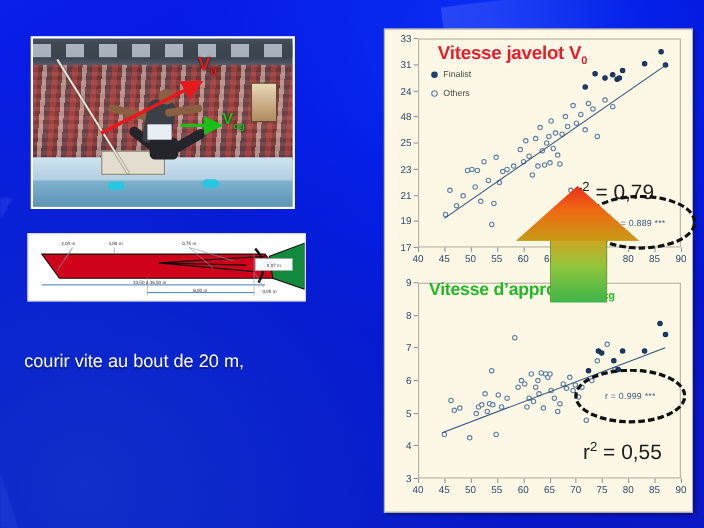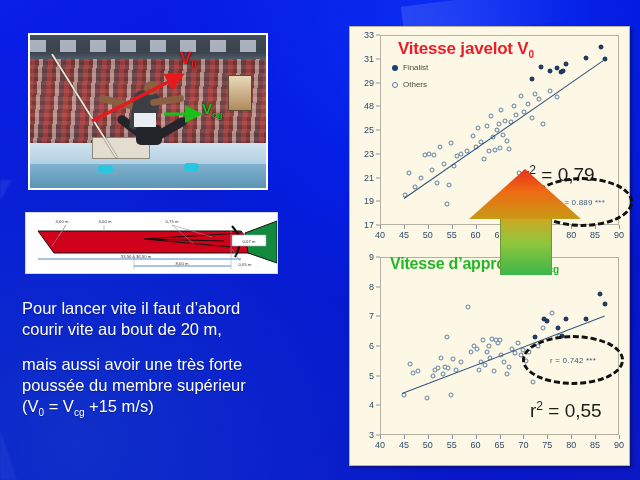--- a/index.html
+++ b/index.html
@@ -220,27 +220,22 @@
     <text x="146" y="10" font-size="4.2" fill="#333" text-anchor="middle" font-family="Liberation Sans, sans-serif">0,75 m</text>
     <text x="223" y="30" font-size="4.2" fill="#333" text-anchor="middle" font-family="Liberation Sans, sans-serif">0,07 m</text>
     <text x="219" y="53" font-size="4.2" fill="#333" text-anchor="middle" font-family="Liberation Sans, sans-serif">0,05 m</text>
     <text x="110" y="45" font-size="4.2" fill="#333" text-anchor="middle" font-family="Liberation Sans, sans-serif">33,50 à 36,50 m</text>
     <text x="156" y="52" font-size="4.2" fill="#333" text-anchor="middle" font-family="Liberation Sans, sans-serif">8,00 m</text>
   </svg>
 </div>
 
 <div id="text-block">
   <p>
-    <span>Pour lancer vite il faut d’abord</span><br>
+    <br>
     <span>courir vite au bout de 20 m,</span>
-  </p>
-  <p>
-    <span>mais aussi avoir une très forte</span><br>
-    <span>poussée du membre supérieur</span><br>
-    <span><span>(V</span><sub>0</sub><span> = V</span><sub>cg</sub><span> +15 m/s)</span></span>
   </p>
 </div>
 
 <div id="chart-panel">
 
   <div class="chart" id="chart-top">
     <div class="plot-wrap">
       <div class="plot-frame"></div>
       <div class="axis-layer" id="axis-top">
           <div class="ytick" style="top: 100%;">17</div>
@@ -248,21 +243,21 @@
           <div class="ytick" style="top: 87.5%;">19</div>
           <div class="ytick-mark" style="top: 87.5%;"></div>
           <div class="ytick" style="top: 75%;">21</div>
           <div class="ytick-mark" style="top: 75%;"></div>
           <div class="ytick" style="top: 62.5%;">23</div>
           <div class="ytick-mark" style="top: 62.5%;"></div>
           <div class="ytick" style="top: 50%;">25</div>
           <div class="ytick-mark" style="top: 50%;"></div>
           <div class="ytick" style="top: 37.5%;">48</div>
           <div class="ytick-mark" style="top: 37.5%;"></div>
-          <div class="ytick" style="top: 25%;">29</div>
+          <div class="ytick" style="top: 25%;">24</div>
           <div class="ytick-mark" style="top: 25%;"></div>
           <div class="ytick" style="top: 12.5%;">31</div>
           <div class="ytick-mark" style="top: 12.5%;"></div>
           <div class="ytick" style="top: 0%;">33</div>
           <div class="ytick-mark" style="top: 0%;"></div>
           <div class="xtick" style="left: 0%;">40</div>
           <div class="xtick-mark" style="left: 0%;"></div>
           <div class="xtick" style="left: 10%;">45</div>
           <div class="xtick-mark" style="left: 10%;"></div>
           <div class="xtick" style="left: 20%;">50</div>
@@ -471,21 +466,21 @@
           <div class="fitline" style="left: 21.51px; top: 136.167px; width: 217.461px; transform: rotate(-20.9019deg);"></div>
         </div>
     </div>
     <div class="chart-title" id="title-bottom">
       <span>Vitesse d’approche V</span><sub>cg</sub>
     </div>
     <div class="r2" id="r2-bottom">
       r<sup>2</sup> = 0,55
     </div>
     <div class="ellipse" id="ellipse-bottom">
-      <span>r = 0.742 ***</span>
+      <span>r = 0.999 ***</span>
     </div>
   </div>
 </div>
 
 <div id="big-arrow">
   <div class="shaft"></div>
   <div class="head-grad"></div>
 </div>
 
 </body></html>

